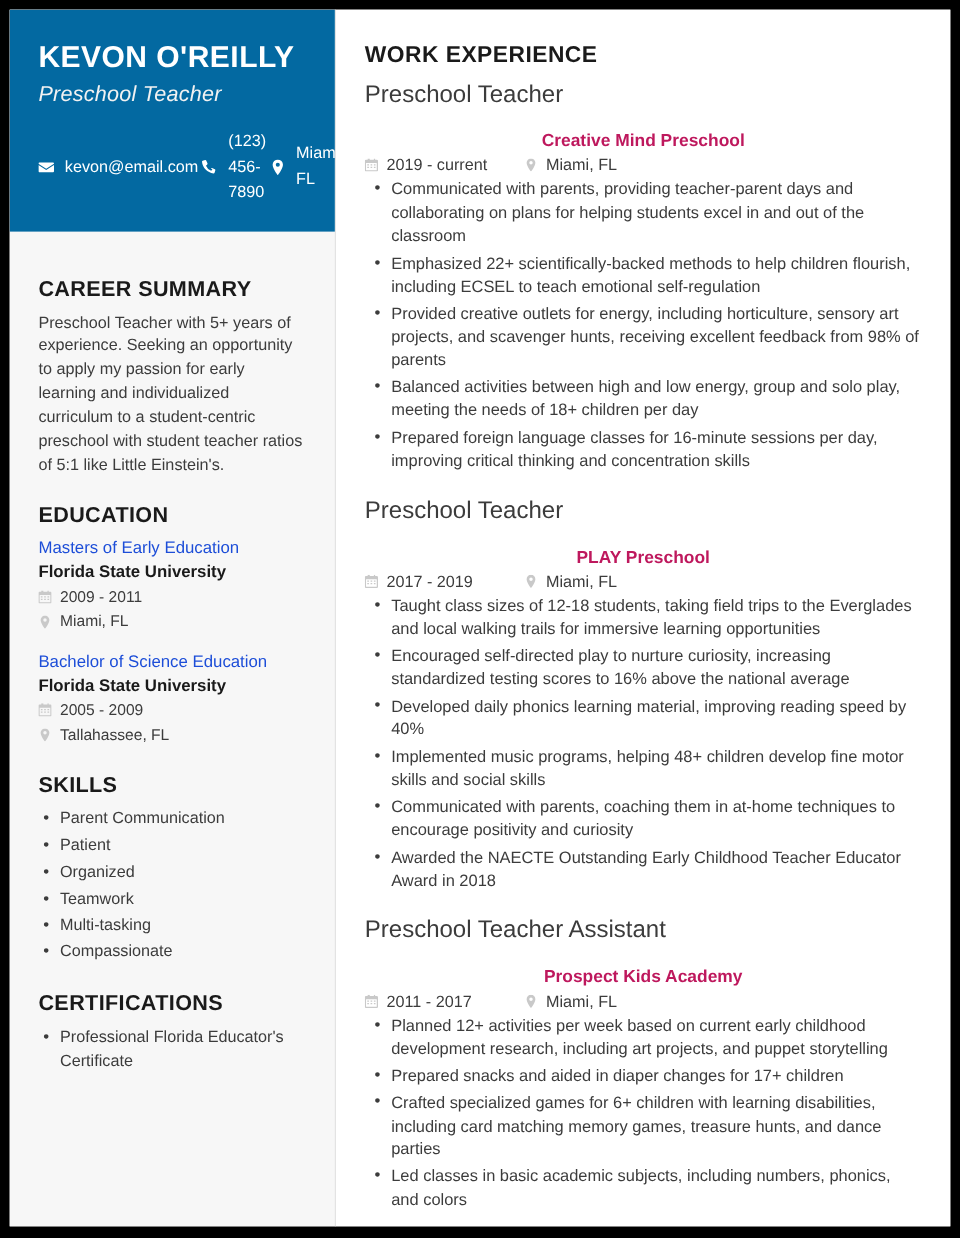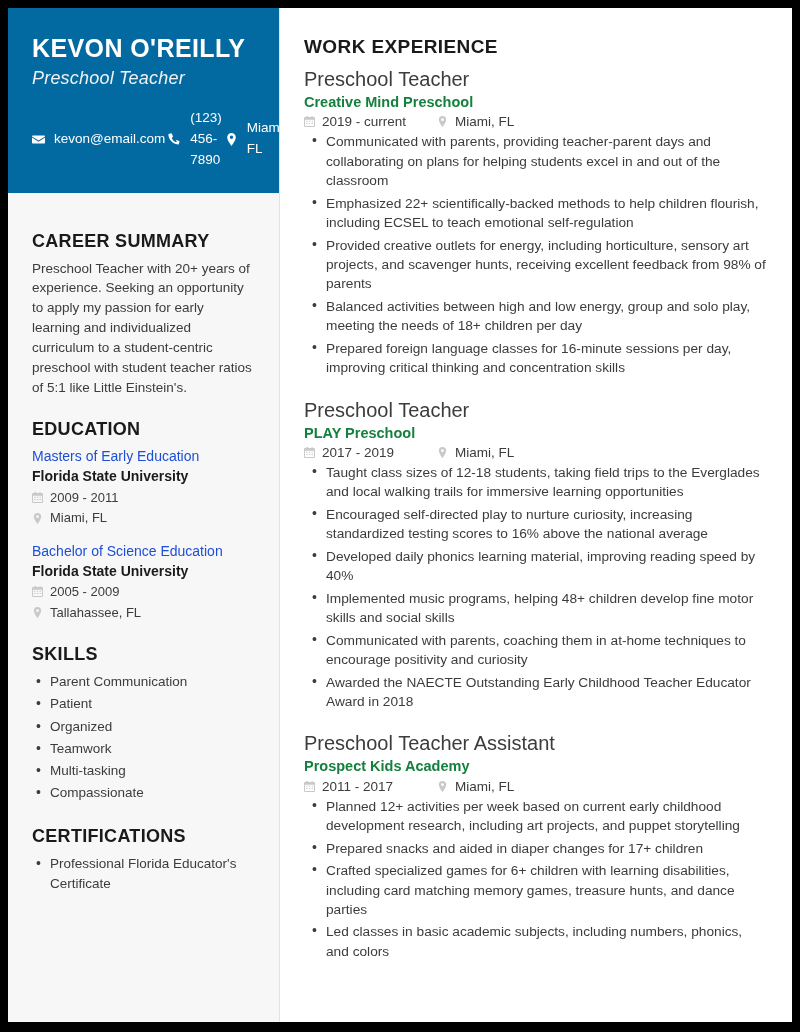--- a/index.html
+++ b/index.html
@@ -189,23 +189,24 @@
   .job-role {
     font-size: 20px;
     color: #3c3c3c;
     font-weight: normal;
     line-height: 1.25;
   }
 
   .job-company {
     font-size: 14.5px;
     font-weight: bold;
-    color: #15803d;
+    color: #be185d;
     line-height: 1.4;
-    margin-top: 0;
+    margin-top: 16px;
+    text-align: center;
   }
 
   .job-meta {
     display: flex;
     align-items: center;
     gap: 7px;
     font-size: 13.5px;
     color: #3c3c3c;
     margin-top: 2px;
     margin-bottom: 3px;
@@ -295,21 +296,21 @@
             <span class="contact-link">LinkedIn</span>
           </div>
 
         </div>
       </div>
 
       <div class="sidebar-body">
 
         <section class="side-section">
           <h2 class="side-heading">CAREER SUMMARY</h2>
-          <p class="summary-text">Preschool Teacher with 20+ years of experience. Seeking an opportunity to apply my passion for early learning and individualized curriculum to a student-centric preschool with student teacher ratios of 5:1 like Little Einstein's.</p>
+          <p class="summary-text">Preschool Teacher with 5+ years of experience. Seeking an opportunity to apply my passion for early learning and individualized curriculum to a student-centric preschool with student teacher ratios of 5:1 like Little Einstein's.</p>
         </section>
 
         <section class="side-section">
           <h2 class="side-heading">EDUCATION</h2>
 
           <div class="edu-entry">
             <div class="edu-degree">Masters of Early Education</div>
             <div class="edu-school">Florida State University</div>
             <div class="meta-row">
               <span class="meta-icon">

